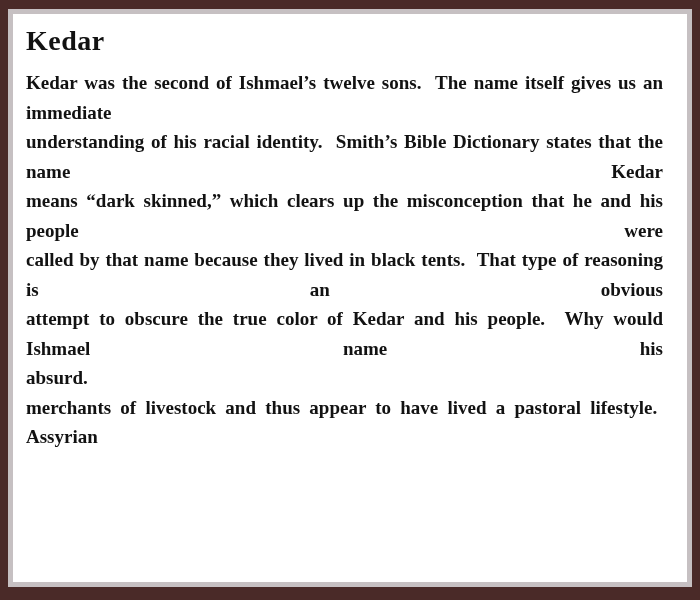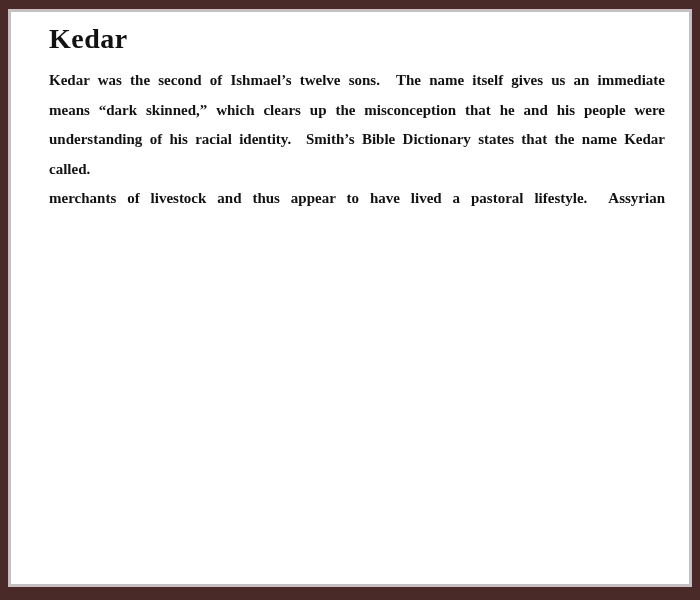--- a/index.html
+++ b/index.html
@@ -6,60 +6,62 @@
   .frame {
     width: 700px;
     height: 600px;
     box-sizing: border-box;
     padding: 9px 8px 13px 8px;
   }
   .page {
     width: 100%;
     height: 100%;
     box-sizing: border-box;
-    border: 3px solid #14b8a6;
-    padding: 6px 24px 0 38px;
+    border: 5px solid #14b8a6;
+    padding: 6px 24px 0 13px;
     overflow: hidden;
     font-family: "Liberation Serif", "DejaVu Serif", serif;
   }
   .title {
     font-size: 28px;
     font-weight: bold;
     line-height: 38px;
     margin: 2px 0 0 0;
     letter-spacing: 0.5px;
   }
   .para { margin: 0; padding: 0; }
   .para { margin-top: 8px; }
   .para + .para { margin-top: 0; }
   .pline {
-    font-size: 15px;
+    font-size: 19px;
     font-weight: bold;
     line-height: 29.5px;
     text-align: justify;
     text-align-last: justify;
     word-spacing: 1px;
   }
   .pline.last {
     text-align-last: left;
   }
 </style>
 </head>
 <body>
 
 <div class="frame" style="background: rgb(74, 42, 40);">
   <div class="page" style="background: rgb(255, 255, 255); border-color: rgb(198, 192, 194); color: rgb(18, 18, 18);">
 
     <h1 class="title">Kedar</h1>
 
     <div class="para p1">
       <div class="pline">Kedar was the second of Ishmael’s twelve sons.&nbsp; The name itself gives us an immediate</div>
+      <div class="pline">understanding of his racial identity.&nbsp; Smith’s Bible Dictionary states that the name Kedar</div>
       <div class="pline">means “dark skinned,” which clears up the misconception that he and his people were</div>
-      <div class="pline">understanding of his racial identity.&nbsp; Smith’s Bible Dictionary states that the name Kedar</div>
-      <div class="pline last">called.</div>
+      <div class="pline">called by that name because they lived in black tents.&nbsp; That type of reasoning is an obvious</div>
+      <div class="pline">attempt to obscure the true color of Kedar and his people.&nbsp; Why would Ishmael name his</div>
+      <div class="pline last">absurd.</div>
     </div>
 
     <div class="para p2">
       <div class="pline">merchants of livestock and thus appear to have lived a pastoral lifestyle.&nbsp; Assyrian</div>
 
     </div>
 
   </div>
 </div>
 

